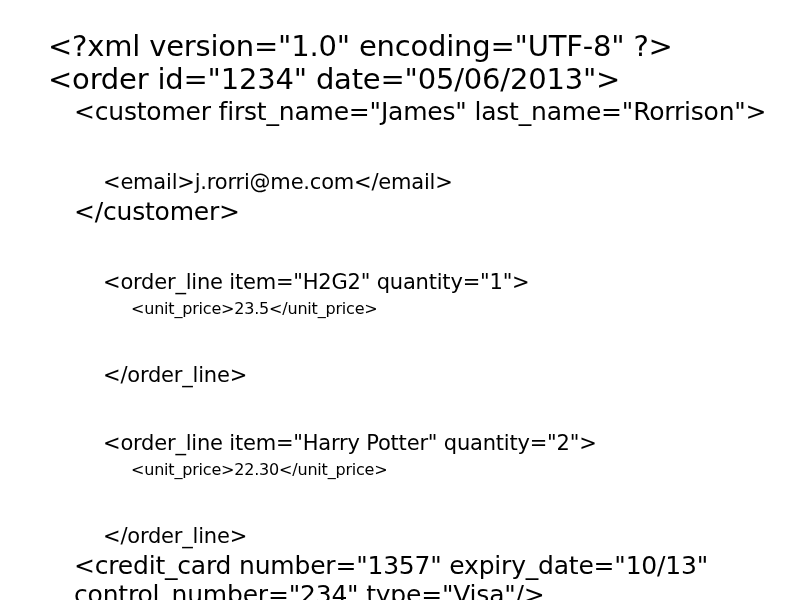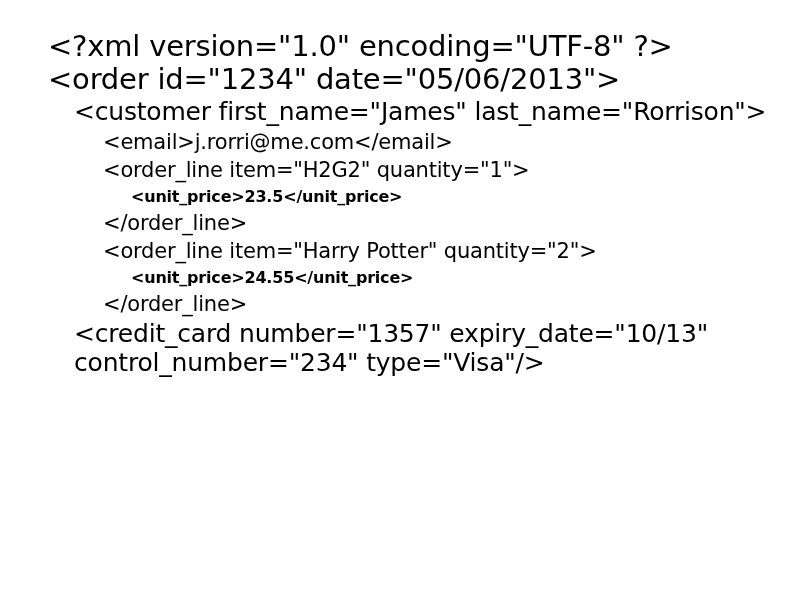--- a/index.html
+++ b/index.html
@@ -44,32 +44,33 @@
     font-size: 29px;
     line-height: 33px;
   }
   .size-1 {
     font-size: 25px;
     line-height: 32px;
   }
   .size-2 {
     font-size: 21px;
     line-height: 28px;
+    margin-top: 40px;
   }
   .size-3 {
     font-size: 16px;
     line-height: 25px;
   }
 
   
   .tagbold {
-    font-weight: bold;
+    font-weight: normal;
   }
   .valplain {
-    font-weight: bold;
+    font-weight: normal;
   }
 
   
   .continuation {
     margin-top: -3px;
   }
 </style>
 </head>
 <body>
 
@@ -77,31 +78,32 @@
 
   <div class="xml-line lvl-0 size-root">&lt;?xml version="1.0" encoding="UTF-8" ?&gt;</div>
 
   <div class="xml-line lvl-0 size-root">&lt;order id="1234" date="05/06/2013"&gt;</div>
 
   <div class="xml-line lvl-1 size-1">&lt;customer first_name="James" last_name="Rorrison"&gt;</div>
 
   <div class="xml-line lvl-2 size-2">&lt;email&gt;j.rorri@me.com&lt;/email&gt;</div>
 
 
+  <div class="xml-line lvl-1 size-1">&lt;/customer&gt;</div>
 
 
   <div class="xml-line lvl-2 size-2">&lt;order_line item="H2G2" quantity="1"&gt;</div>
 
   <div class="xml-line lvl-3 size-3"><span class="tagbold">&lt;unit_price&gt;</span><span class="valplain">23.5</span><span class="tagbold">&lt;/unit_price&gt;</span></div>
 
   <div class="xml-line lvl-2 size-2">&lt;/order_line&gt;</div>
 
   <div class="xml-line lvl-2 size-2">&lt;order_line item="Harry Potter" quantity="2"&gt;</div>
 
-  <div class="xml-line lvl-3 size-3"><span class="tagbold">&lt;unit_price&gt;</span><span class="valplain">24.55</span><span class="tagbold">&lt;/unit_price&gt;</span></div>
+  <div class="xml-line lvl-3 size-3"><span class="tagbold">&lt;unit_price&gt;</span><span class="valplain">22.30</span><span class="tagbold">&lt;/unit_price&gt;</span></div>
 
   <div class="xml-line lvl-2 size-2">&lt;/order_line&gt;</div>
 
 
   <div class="xml-line lvl-1 size-1">&lt;credit_card number="1357" expiry_date="10/13"</div>
 
   <div class="xml-line lvl-1 size-1 continuation">control_number="234" type="Visa"/&gt;</div>
 
 
 </div>

